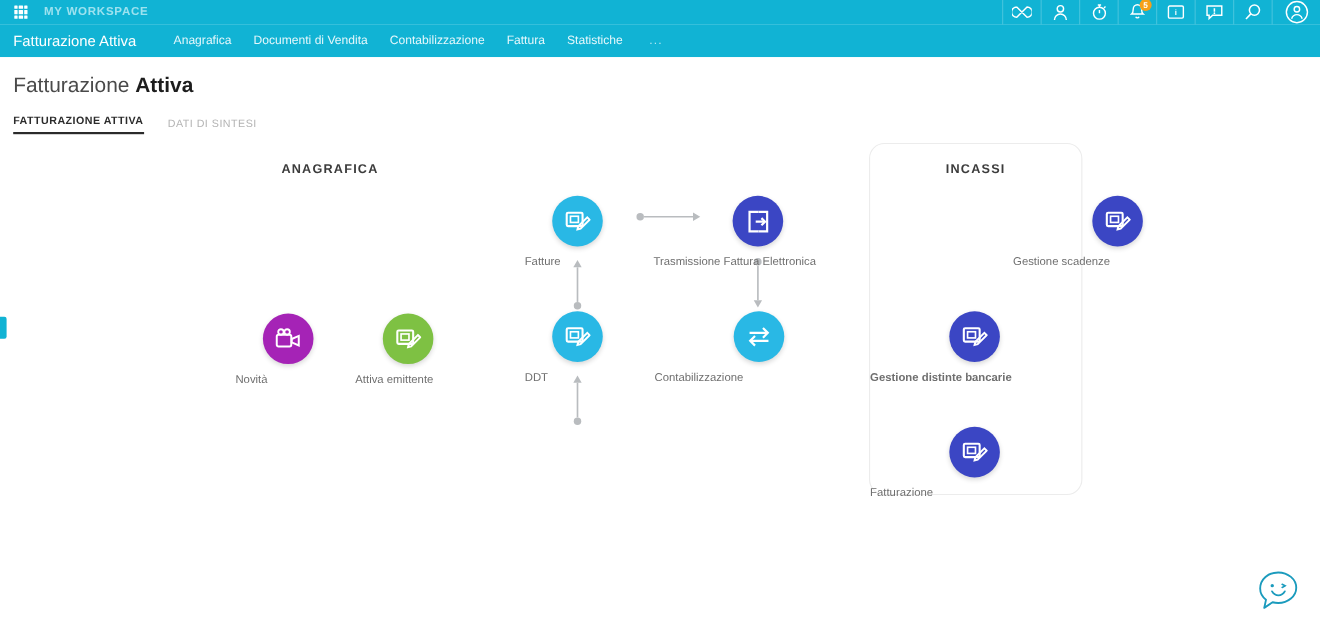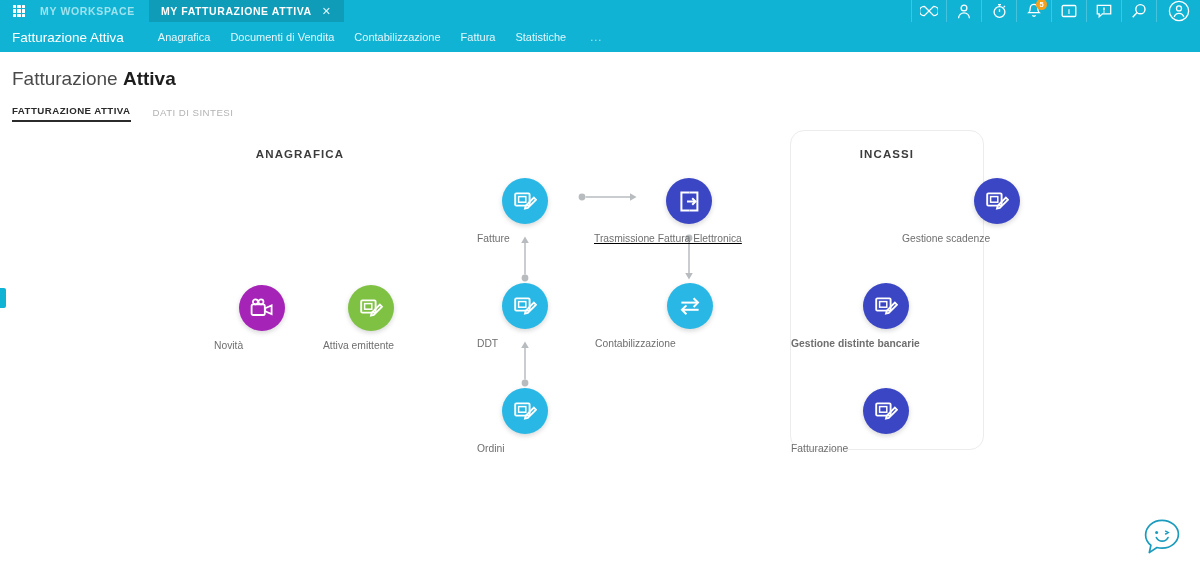--- a/index.html
+++ b/index.html
@@ -227,24 +227,20 @@
         <i></i>
         <i></i>
         <i></i>
         <i></i>
         <i></i>
     </span>
   </div>
 
   <div class="ws-label">MY WORKSPACE</div>
 
-  <div class="app-tab">
-    <span>MY FATTURAZIONE ATTIVA</span>
-    <span class="tab-close">✕</span>
-  </div>
 
   <div class="topbar-spacer"></div>
 
   <div class="topbar-icons">
 
     <div class="tb-ico">
       <svg width="18" height="12" viewBox="0 0 18 12">
         <path d="M4.3 1.3A3.1 3.1 0 1 0 4.3 10.7l9.4-9.4A3.1 3.1 0 1 1 13.7 10.7L4.3 1.3" fill="none" stroke="#fff" stroke-width="1.3"></path>
       </svg>
     </div>
@@ -398,21 +394,21 @@
     <div class="bubble" style="background:#29b8e5;">
       <svg width="24" height="24" viewBox="0 0 24 24">
         <rect x="2.2" y="4.4" width="14.4" height="12.2" rx="1.2" fill="none" stroke="#fff" stroke-width="1.9"></rect>
         <rect x="5.6" y="7.6" width="7.2" height="5.6" fill="none" stroke="#fff" stroke-width="1.5"></rect>
         <path d="M20.9 8.6l2.1 2.1-8.2 8.2-2.8.7.7-2.8z" fill="none" stroke="#fff" stroke-width="1.8"></path>
       </svg>
     </div>
     <div class="caption">Fatture</div>
   </div>
 
-  <div class="node wide" style="left:689px; top:48px;text-decoration:underline;">
+  <div class="node wide" style="left:689px; top:48px;">
     <div class="bubble" style="background:#3b46c4;">
       <svg width="23" height="23" viewBox="0 0 23 23">
         <path d="M11.4 2.6H3.4v17.8h8" fill="none" stroke="#fff" stroke-width="2"></path>
         <path d="M11.4 2.6h8v17.8h-8" fill="none" stroke="#fff" stroke-width="2"></path>
         <path d="M9 11.5h8.2" stroke="#fff" stroke-width="2" fill="none"></path>
         <path d="M14.2 8.3l3.3 3.2-3.3 3.3" fill="none" stroke="#fff" stroke-width="2"></path>
       </svg>
     </div>
     <div class="caption">Trasmissione Fattura Elettronica</div>
   </div>
@@ -433,32 +429,22 @@
       <svg width="24" height="22" viewBox="0 0 24 22">
         <path d="M3.4 7.6h16.4" stroke="#fff" stroke-width="2" fill="none"></path>
         <path d="M15.6 3.2l4.4 4.4-4.4 4.4" fill="none" stroke="#fff" stroke-width="2"></path>
         <path d="M20.6 14.8H4.2" stroke="#fff" stroke-width="2" fill="none"></path>
         <path d="M8.4 10.4L4 14.8l4.4 4.4" fill="none" stroke="#fff" stroke-width="2"></path>
       </svg>
     </div>
     <div class="caption">Contabilizzazione</div>
   </div>
 
-  <div class="node" style="left:525px; top:258px;">
-    <div class="bubble" style="background:#29b8e5;">
-      <svg width="24" height="24" viewBox="0 0 24 24">
-        <rect x="2.2" y="4.4" width="14.4" height="12.2" rx="1.2" fill="none" stroke="#fff" stroke-width="1.9"></rect>
-        <rect x="5.6" y="7.6" width="7.2" height="5.6" fill="none" stroke="#fff" stroke-width="1.5"></rect>
-        <path d="M20.9 8.6l2.1 2.1-8.2 8.2-2.8.7.7-2.8z" fill="none" stroke="#fff" stroke-width="1.8"></path>
-      </svg>
-    </div>
-    <div class="caption">Ordini</div>
-  </div>
-
-  <div class="node wide" style="left:867px; top:48px;margin-left:35px;">
+
+  <div class="node wide" style="left:886px; top:48px;margin-left:35px;">
     <div class="bubble" style="background:#3b46c4;">
       <svg width="24" height="24" viewBox="0 0 24 24">
         <rect x="2.2" y="4.4" width="14.4" height="12.2" rx="1.2" fill="none" stroke="#fff" stroke-width="1.9"></rect>
         <rect x="5.6" y="7.6" width="7.2" height="5.6" fill="none" stroke="#fff" stroke-width="1.5"></rect>
         <path d="M20.9 8.6l2.1 2.1-8.2 8.2-2.8.7.7-2.8z" fill="none" stroke="#fff" stroke-width="1.8"></path>
       </svg>
     </div>
     <div class="caption">Gestione scadenze</div>
   </div>
 

